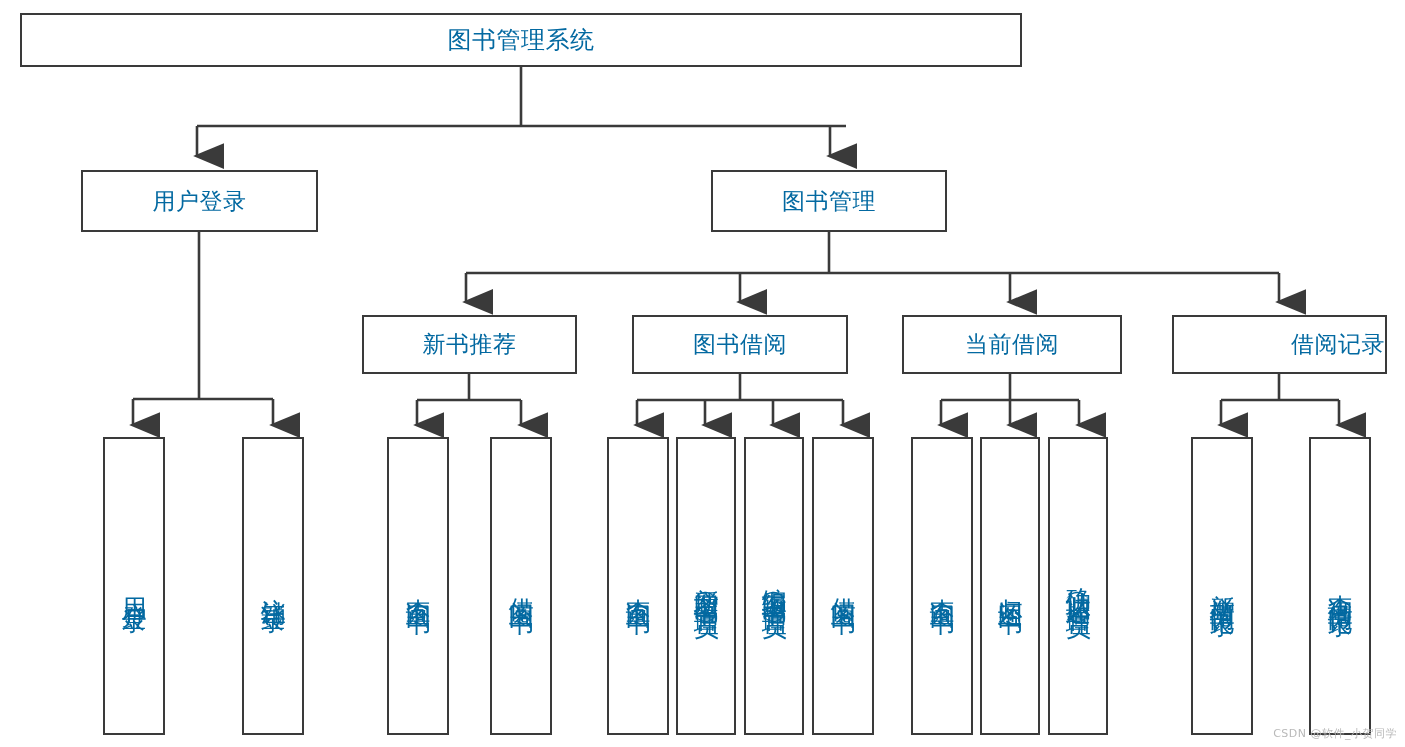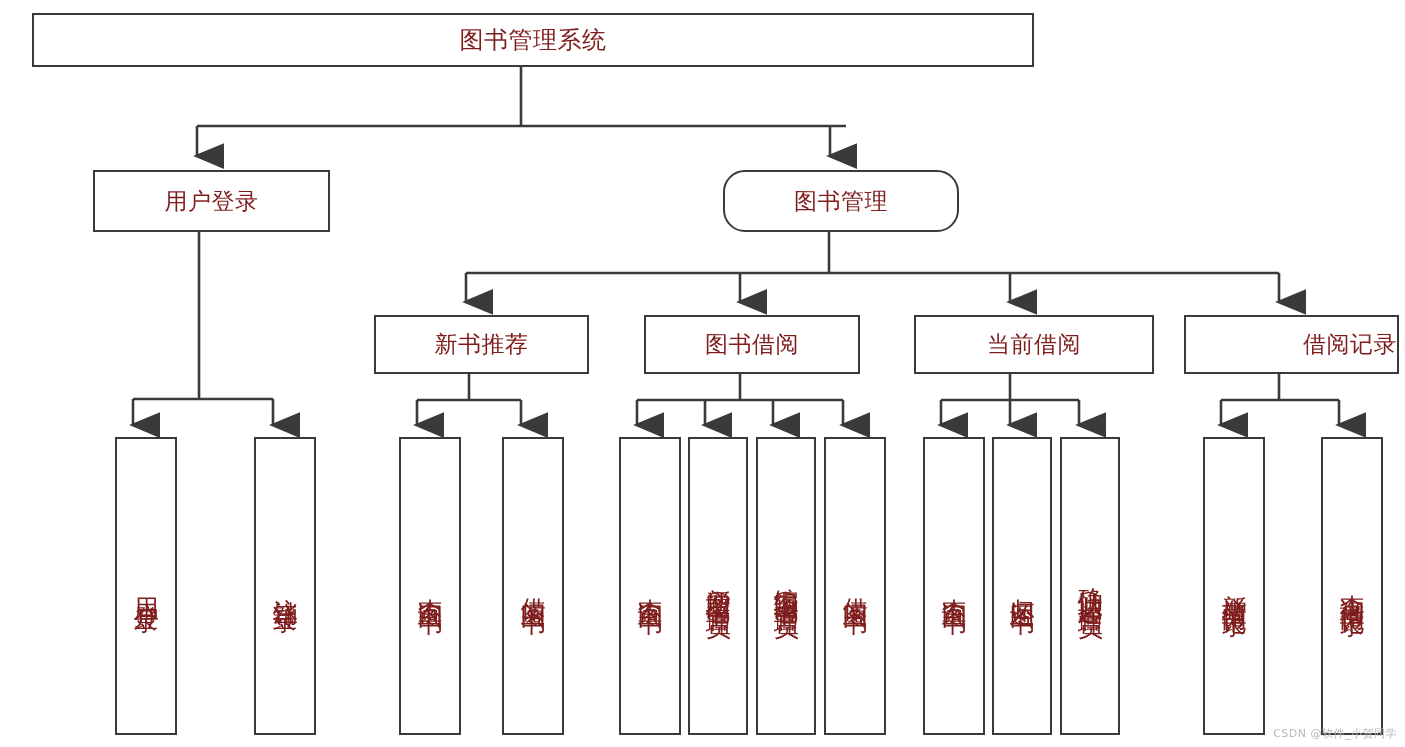--- a/index.html
+++ b/index.html
@@ -27,22 +27,21 @@
     pointer-events: none;
   }
   .node {
     position: absolute;
     box-sizing: border-box;
     background: #ffffff;
     border: 2.5px solid #3a3a3a;
     display: flex;
     align-items: center;
     justify-content: center;
-    color: #7f1d1d;
-    margin-left: 12px;
+    color: #0369a1;
   }
   .node .label {
     display: block;
     text-align: center;
     line-height: 1.26;
     white-space: nowrap;
   }
   
   .node.horiz .label {
     font-size: 23px;
@@ -132,33 +131,33 @@
   </svg>
 
   <div class="node horiz root" style="left:20px; top:13px; width:1002px; height:54px;">
     <span class="label">图书管理系统</span>
   </div>
 
   <div class="node horiz" style="left:81px; top:170px; width:237px; height:62px;">
     <span class="label">用户登录</span>
   </div>
 
-  <div class="node horiz" style="left:711px; top:170px; width:236px; height:62px;border-radius:22px;">
+  <div class="node horiz" style="left:711px; top:170px; width:236px; height:62px;">
     <span class="label">图书管理</span>
   </div>
 
   <div class="node horiz" style="left:362px; top:315px; width:215px; height:59px;">
     <span class="label">新书推荐</span>
   </div>
 
   <div class="node horiz" style="left:632px; top:315px; width:216px; height:59px;">
     <span class="label">图书借阅</span>
   </div>
 
-  <div class="node horiz" style="left:902px; top:315px; width:240px; height:59px;">
+  <div class="node horiz" style="left:902px; top:315px; width:220px; height:59px;">
     <span class="label">当前借阅</span>
   </div>
 
   <div class="node horiz" style="left:1172px; top:315px; width:215px; height:59px;justify-content:flex-end;">
     <span class="label">借阅记录</span>
   </div>
 
   <div class="node vert" style="left:103px; top:437px; width:62px; height:298px;">
     <span class="label">用户登录</span>
   </div>

